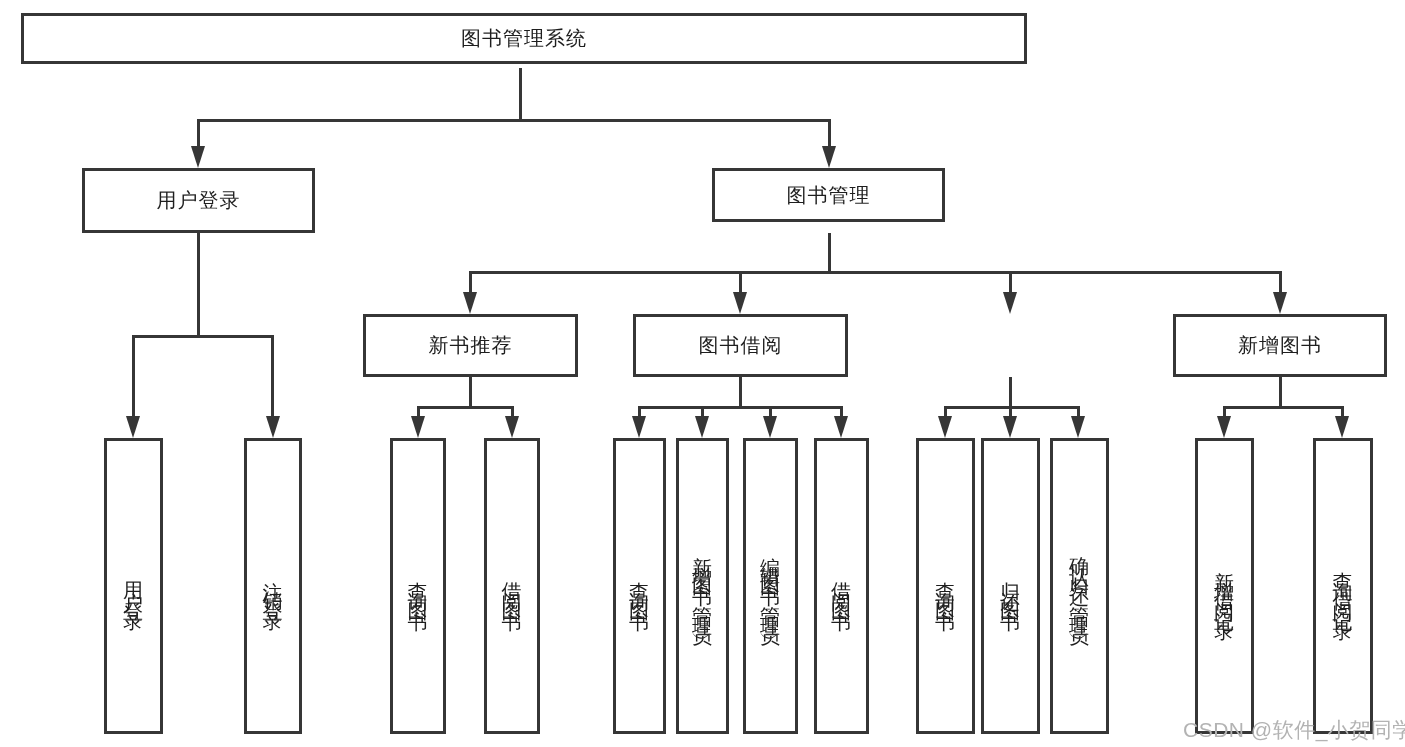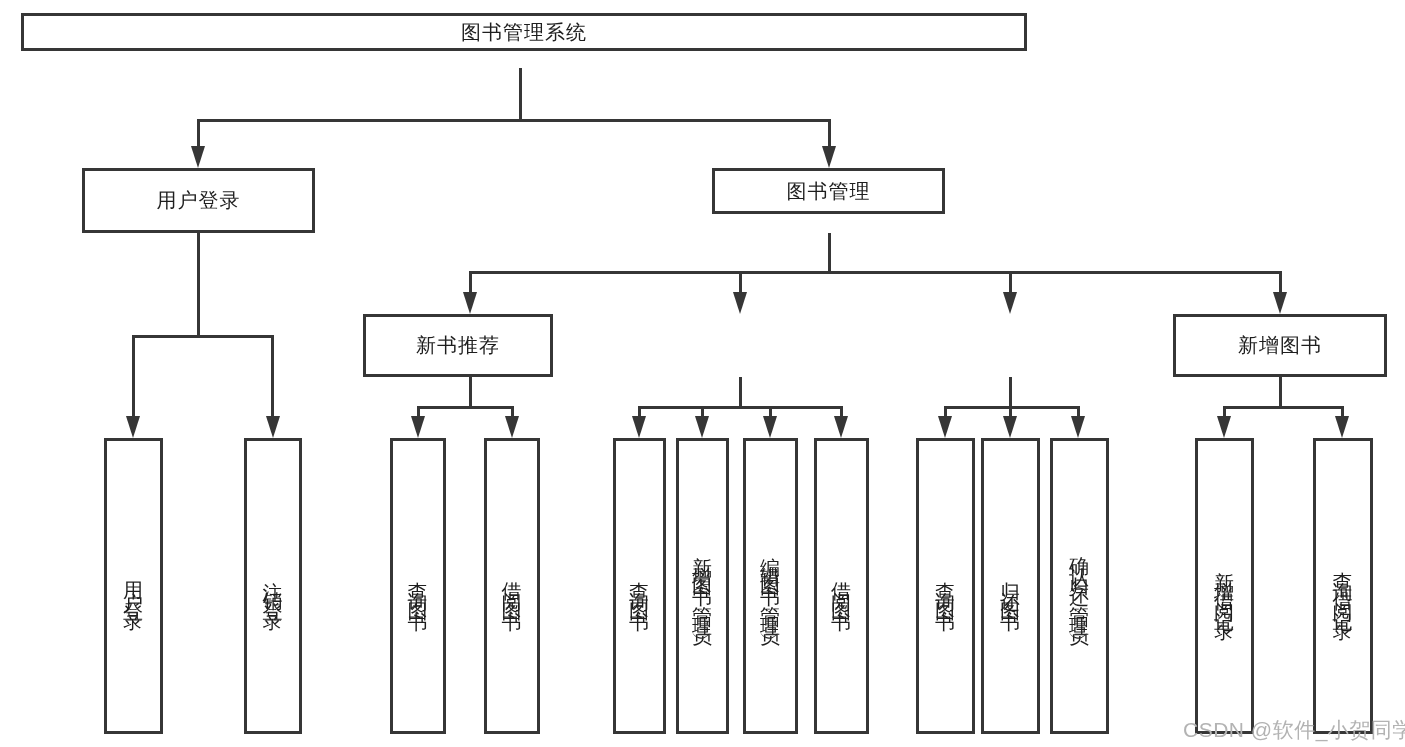--- a/index.html
+++ b/index.html
@@ -61,35 +61,35 @@
     letter-spacing:0.5px;
     white-space:nowrap;
     z-index:5;
   }
 </style>
 </head>
 <body>
 
 <div class="canvas">
 
-  <div class="box" style="left:21px;top:13px;width:1006px;height:38px">
+  <div class="box" style="left:21px;top:13px;width:1006px;height:51px">
     <span>图书管理系统</span>
   </div>
 
   <div class="vline" style="left:519px;top:68px;height:51px"></div>
   <div class="hline" style="left:197px;top:119px;width:634px"></div>
   <div class="vline" style="left:197px;top:119px;height:29px"></div>
   <div class="arr" style="left:191px;top:146px"></div>
   <div class="vline" style="left:828px;top:119px;height:29px"></div>
   <div class="arr" style="left:822px;top:146px"></div>
 
   <div class="box" style="left:82px;top:168px;width:233px;height:65px">
     <span>用户登录</span>
   </div>
-  <div class="box" style="left:712px;top:168px;width:233px;height:46px">
+  <div class="box" style="left:712px;top:168px;width:233px;height:54px">
     <span>图书管理</span>
   </div>
 
   <div class="vline" style="left:197px;top:233px;height:102px"></div>
   <div class="hline" style="left:132px;top:335px;width:142px"></div>
   <div class="vline" style="left:132px;top:335px;height:81px"></div>
   <div class="arr" style="left:126px;top:416px"></div>
   <div class="vline" style="left:271px;top:335px;height:81px"></div>
   <div class="arr" style="left:266px;top:416px"></div>
 
@@ -97,22 +97,25 @@
   <div class="hline" style="left:469px;top:271px;width:813px"></div>
   <div class="vline" style="left:469px;top:271px;height:22px"></div>
   <div class="arr" style="left:463px;top:292px"></div>
   <div class="vline" style="left:739px;top:271px;height:22px"></div>
   <div class="arr" style="left:733px;top:292px"></div>
   <div class="vline" style="left:1009px;top:271px;height:22px"></div>
   <div class="arr" style="left:1003px;top:292px"></div>
   <div class="vline" style="left:1279px;top:271px;height:22px"></div>
   <div class="arr" style="left:1273px;top:292px"></div>
 
-  <div class="box" style="left:363px;top:314px;width:190px;height:63px">
+  <div class="box" style="left:363px;top:314px;width:215px;height:63px">
     <span>新书推荐</span>
+  </div>
+  <div class="box" style="left:633px;top:314px;width:215px;height:63px">
+    <span>图书借阅</span>
   </div>
   <div class="box" style="left:1173px;top:314px;width:214px;height:63px">
     <span>新增图书</span>
   </div>
 
   <div class="vline" style="left:469px;top:377px;height:29px"></div>
   <div class="hline" style="left:417px;top:406px;width:97px"></div>
   <div class="vline" style="left:417px;top:406px;height:12px"></div>
   <div class="arr" style="left:411px;top:416px"></div>
   <div class="vline" style="left:511px;top:406px;height:12px"></div>

